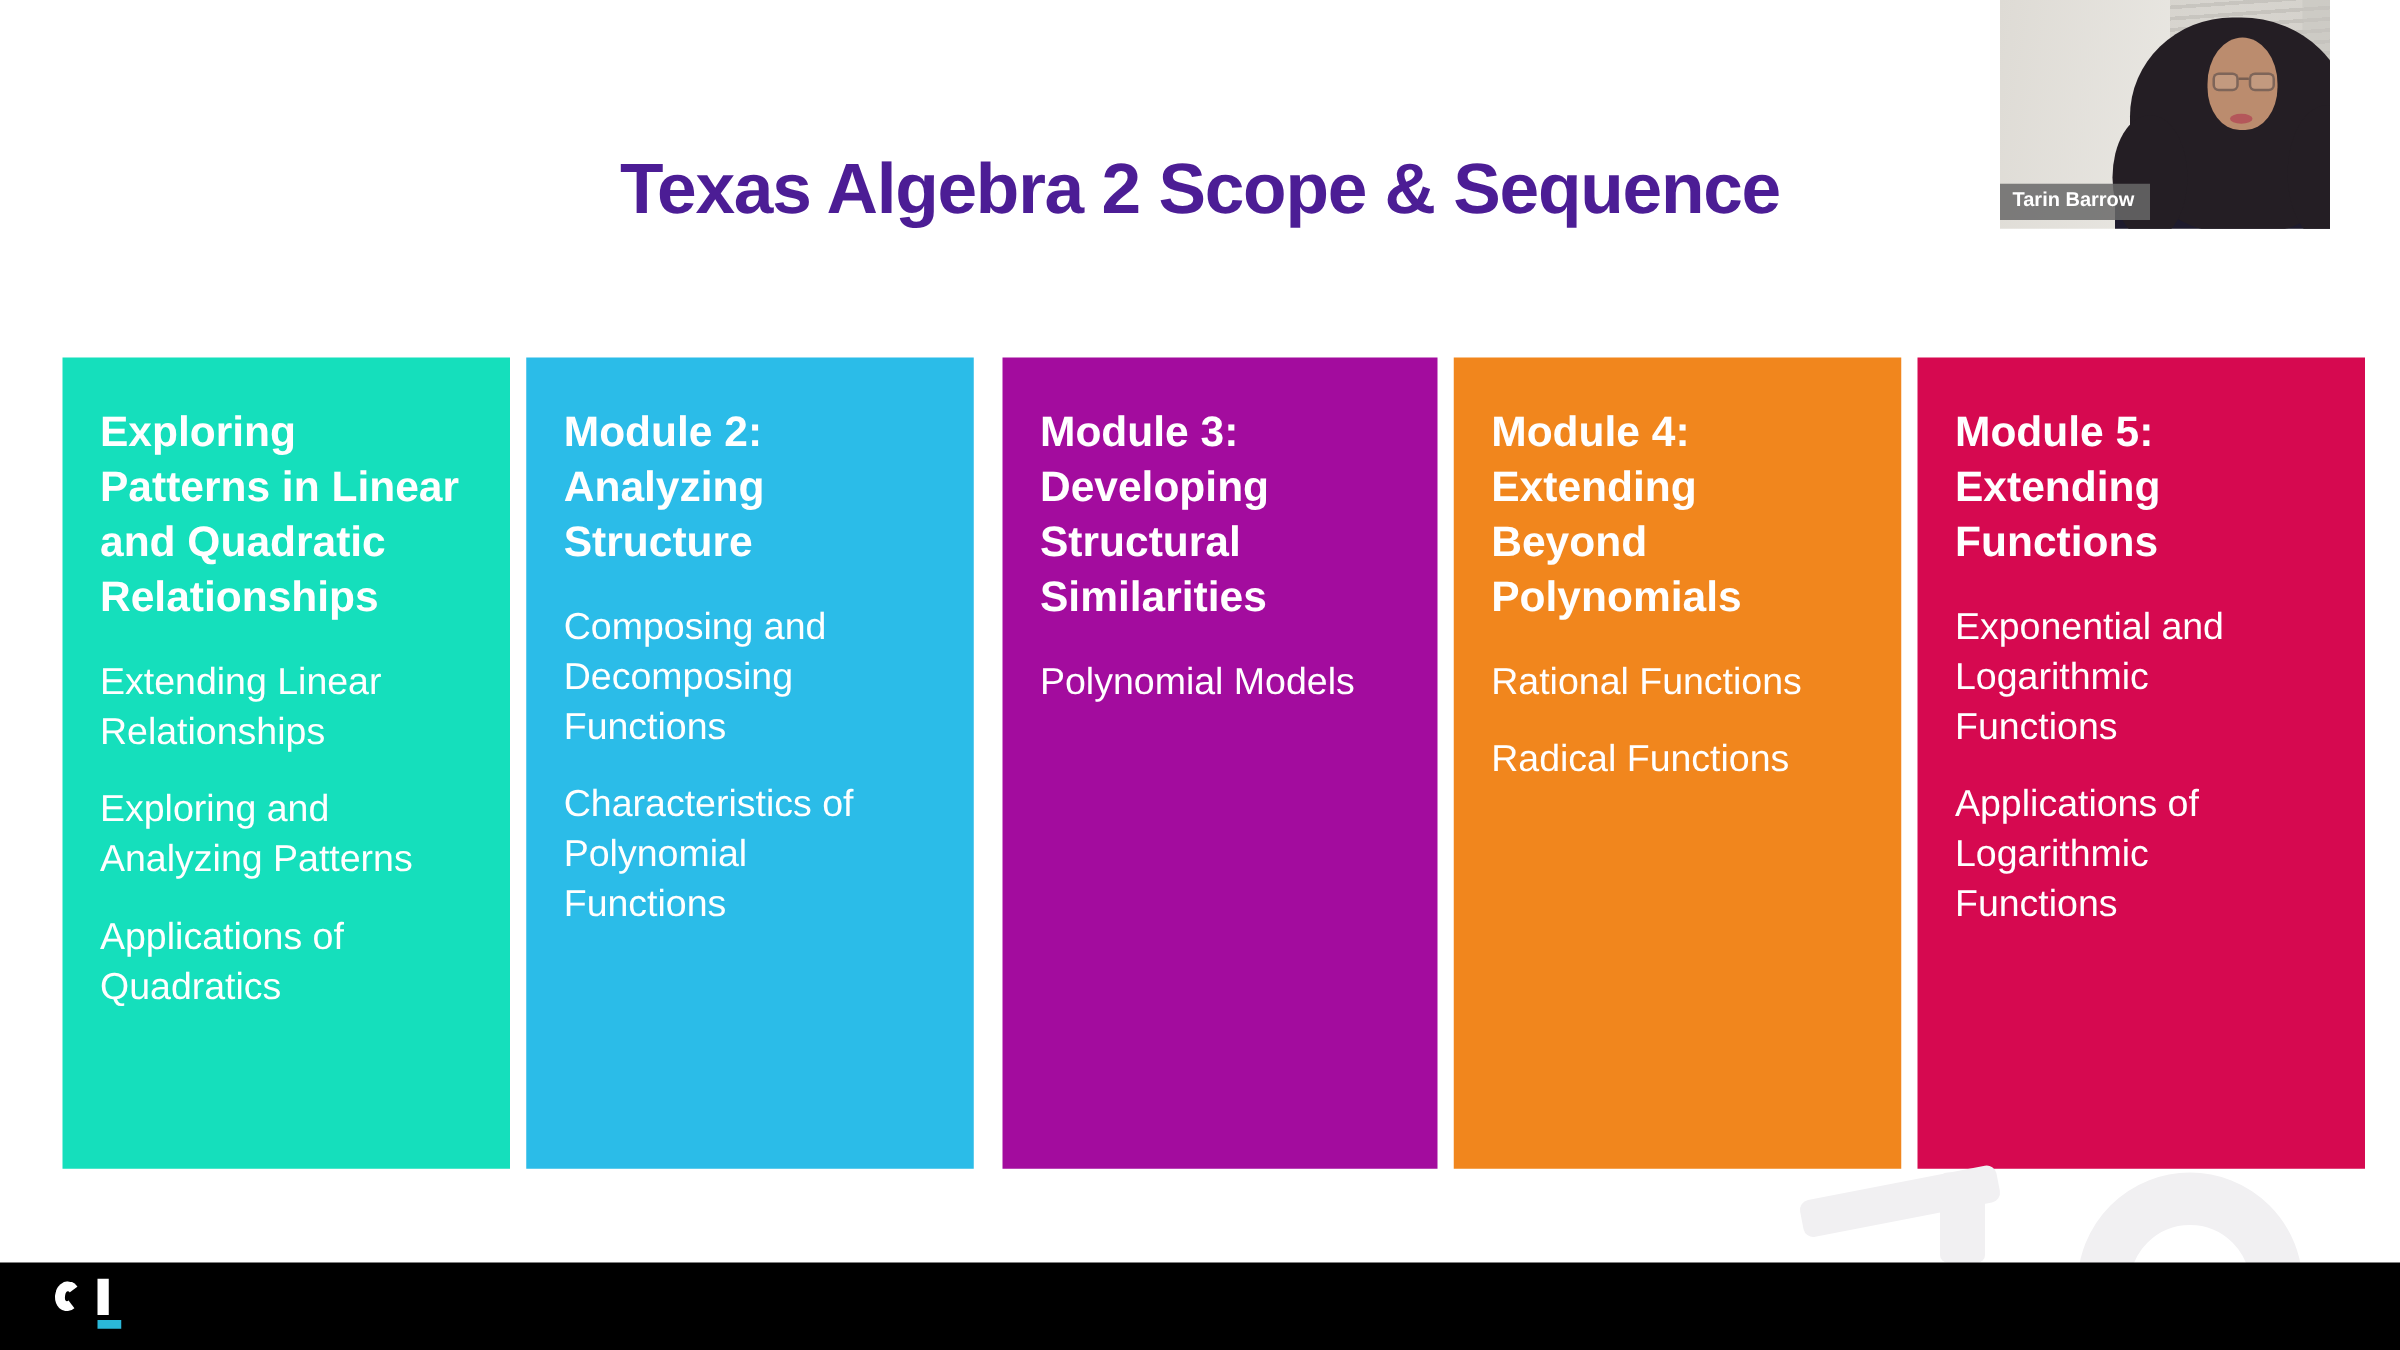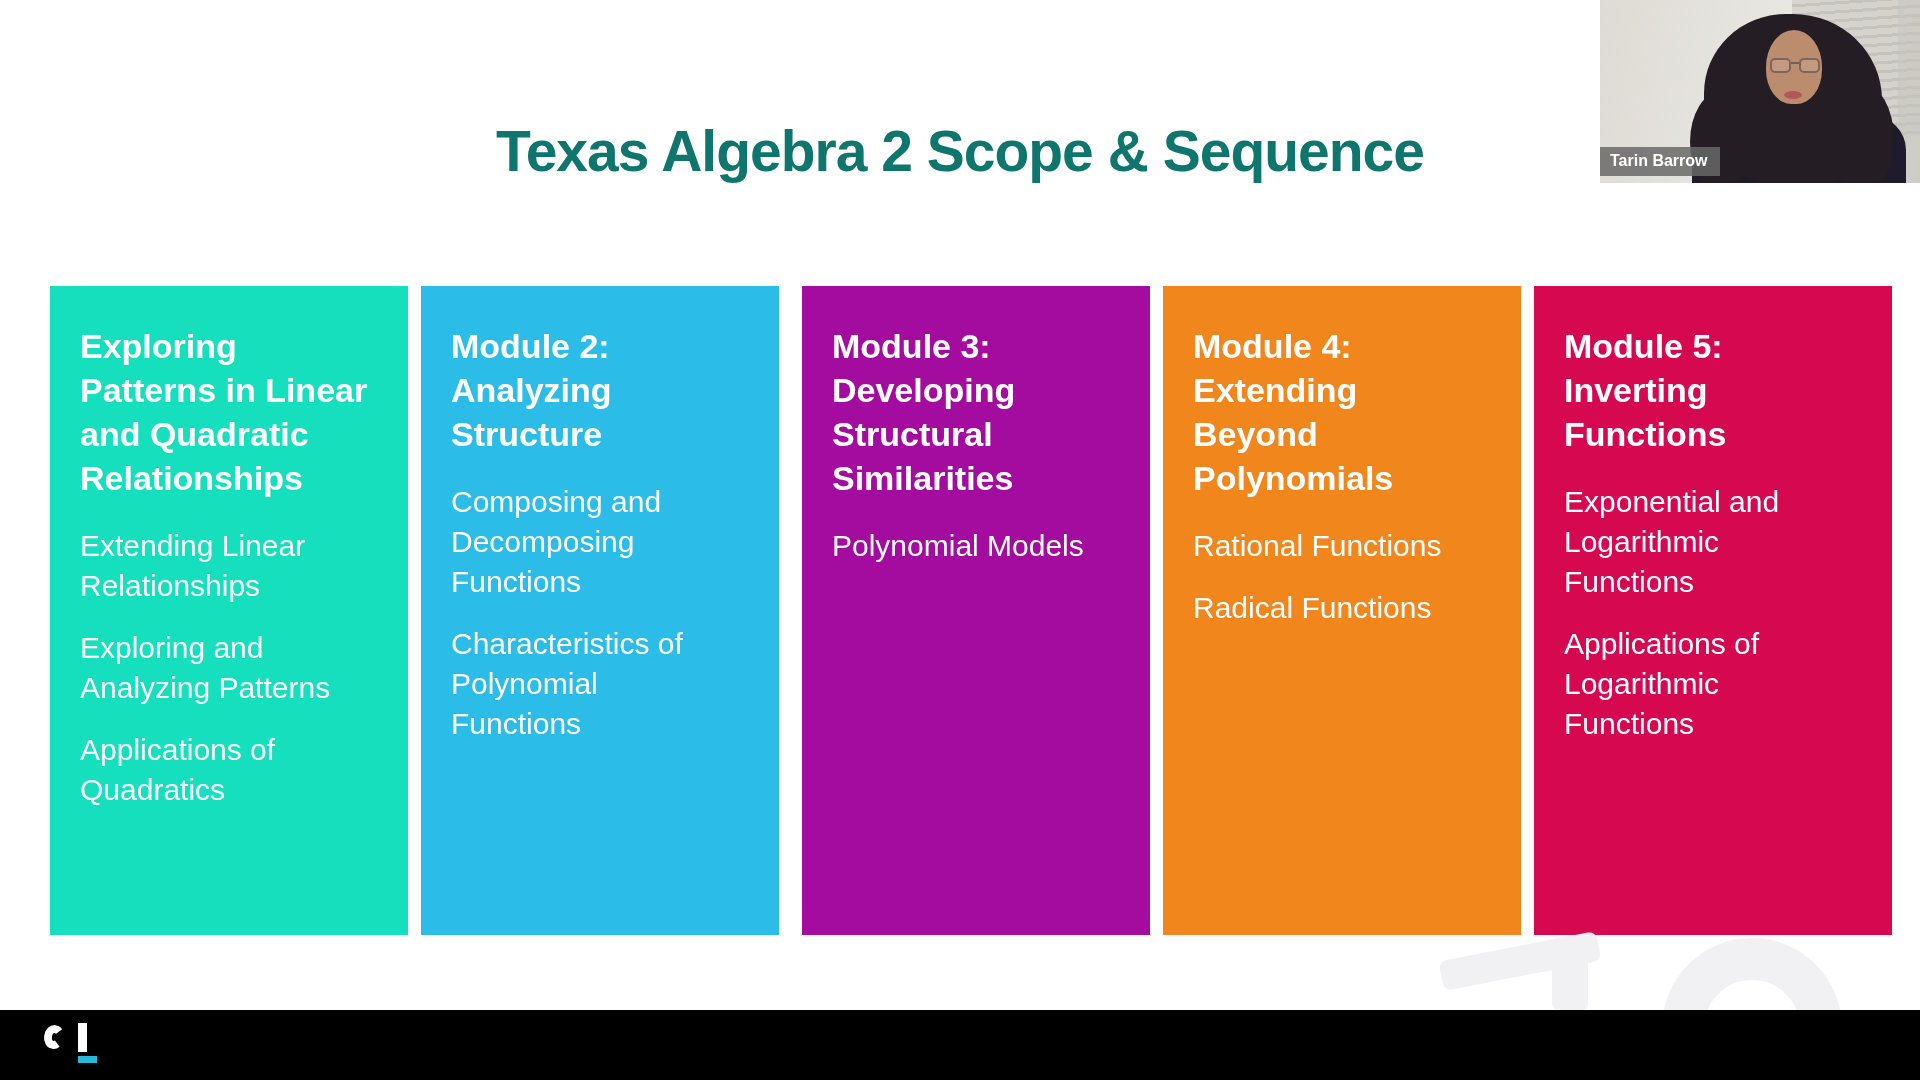--- a/index.html
+++ b/index.html
@@ -21,21 +21,21 @@
 
   
   .wm { position:absolute; background:#f1f0f2; }
   .wm-bar-tilt { left:1440px; top:946px; width:160px; height:30px; border-radius:8px;
                  transform:rotate(-11deg); }
   .wm-bar-vert { left:1552px; top:938px; width:36px; height:72px; border-radius:6px; }
   .wm-ring { left:1662px; top:938px; width:180px; height:180px; border-radius:50%;
              background:transparent; border:42px solid #f1f0f2; }
 
   
-  .webcam { position:absolute; left:1600px; top:0; width:320px; height:183px; overflow:hidden;
+  .webcam { position:absolute; left:1600px; top:0; width:264px; height:183px; overflow:hidden;
             background:linear-gradient(100deg,#dedbd5 0%,#e9e7e2 55%,#d8d6d1 100%); }
   .blinds { position:absolute; right:0; top:-6px; width:128px; height:146px;
             background:repeating-linear-gradient(180deg,#d2cfc9 0 6px,#bdbab4 6px 9px);
             transform:skewY(-4deg); opacity:.75; }
   .wall-corner { position:absolute; right:0; top:0; width:22px; height:100%;
                  background:#c7c5c0; opacity:.55; }
   .person-body { position:absolute; left:92px; top:116px; width:214px; height:70px;
                  background:#1e1b2d; border-radius:40px 34px 0 0; }
   .person-hair { position:absolute; left:104px; top:14px; width:178px; height:172px;
                  background:#241e24; border-radius:46% 50% 42% 44%; }
@@ -62,21 +62,21 @@
   .cl-c { position:absolute; left:0; top:2px; width:20px; height:24px; border-radius:50%;
           border:8px solid #ffffff; border-right-color:transparent; transform:rotate(8deg); }
   .cl-l-stem { position:absolute; left:34px; top:0; width:9px; height:29px; background:#ffffff; }
   .cl-l-foot { position:absolute; left:34px; top:33px; width:19px; height:7px; }
 </style>
 </head>
 <body>
 
 <div class="stage">
 
-  <h1 class="slide-title" style="color: #0f766e;">Texas Algebra 2 Scope &amp; Sequence</h1>
+  <h1 class="slide-title" style="color: #4c1d95;">Texas Algebra 2 Scope &amp; Sequence</h1>
 
   <div class="cards">
 
     <section class="card" style="background-color: rgb(21, 223, 188);">
       <h2 class="card-heading">
         <span>Exploring Patterns in Linear and Quadratic Relationships</span>
       </h2>
       <p class="card-item">Extending Linear Relationships</p>
       <p class="card-item">Exploring and Analyzing Patterns</p>
       <p class="card-item">Applications of Quadratics</p>
@@ -104,21 +104,21 @@
         <span>Module 4:</span>
         <span>Extending Beyond Polynomials</span>
       </h2>
       <p class="card-item">Rational Functions</p>
       <p class="card-item">Radical Functions</p>
     </section>
 
     <section class="card" style="background-color: rgb(214, 9, 80);">
       <h2 class="card-heading">
         <span>Module 5:</span>
-        <span>Inverting Functions</span>
+        <span>Extending Functions</span>
       </h2>
       <p class="card-item">Exponential and Logarithmic Functions</p>
       <p class="card-item">Applications of Logarithmic Functions</p>
     </section>
 
   </div>
 
   <div class="wm wm-bar-tilt"></div>
   <div class="wm wm-bar-vert"></div>
   <div class="wm wm-ring"></div>

